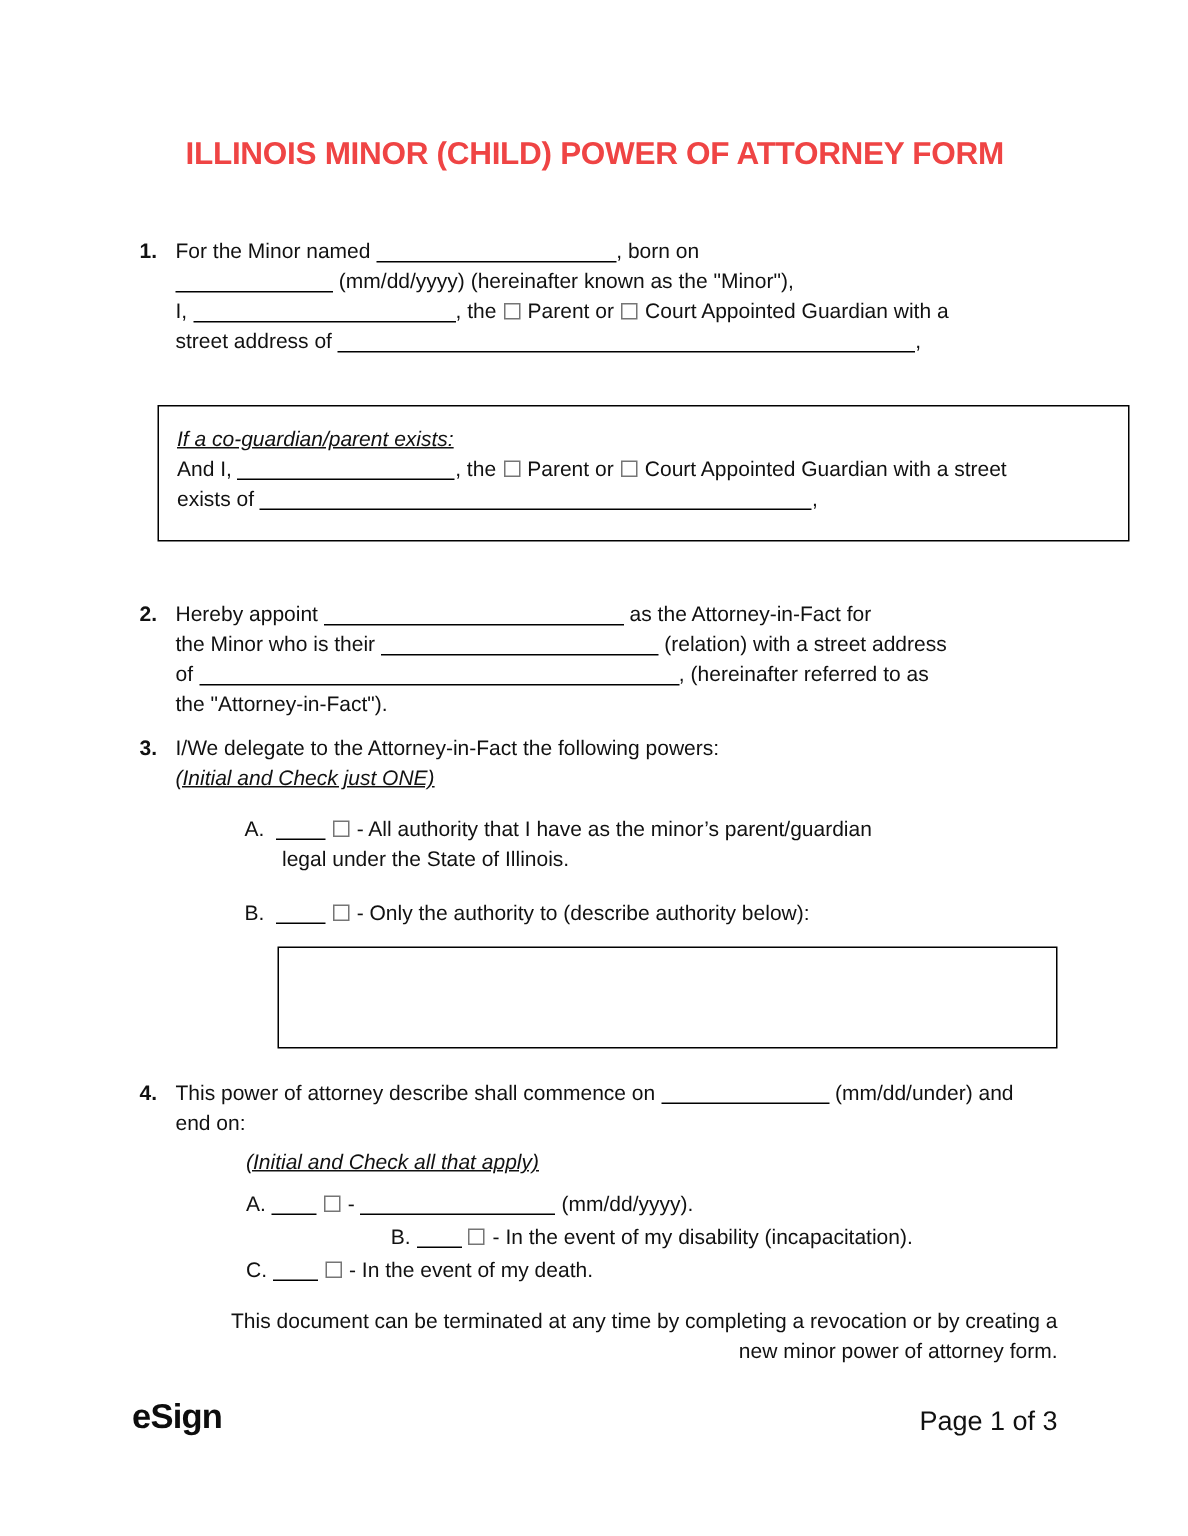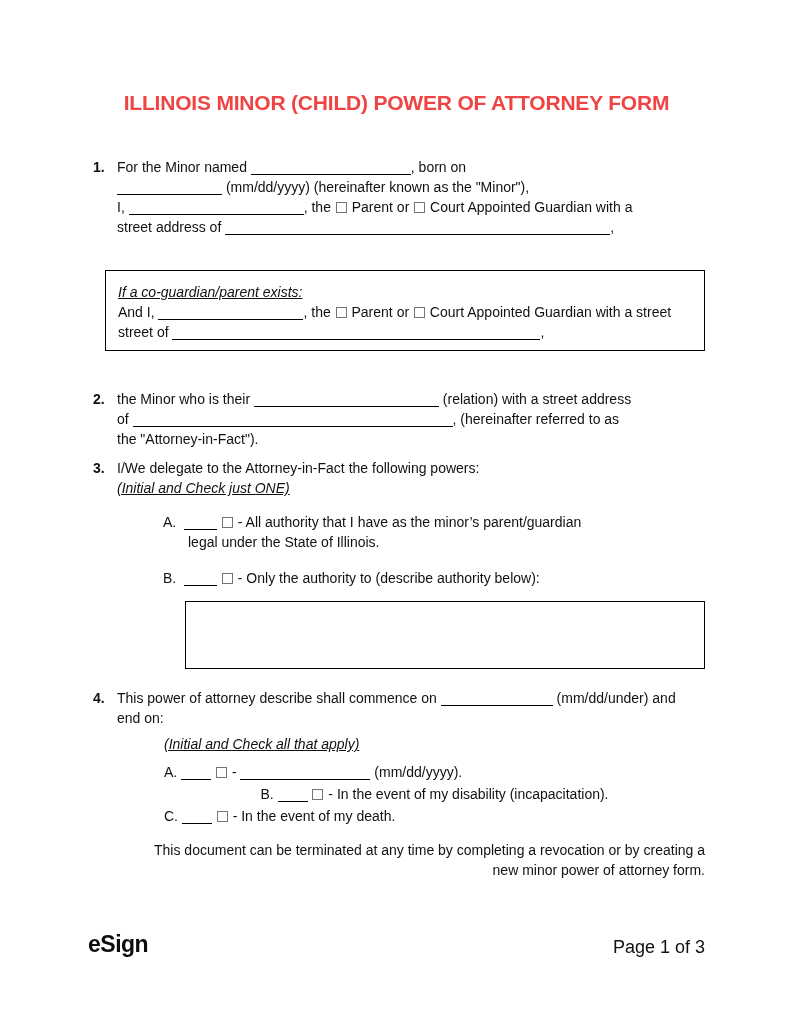--- a/index.html
+++ b/index.html
@@ -22,22 +22,22 @@
          font-weight:bold; line-height:20px; }
   .content { flex:1; min-width:0; }
   .line { line-height:20px; min-height:20px; }
   .line span { white-space:pre; }
   .it { font-style:italic; }
   .ul { text-decoration:underline; }
   .blank { display:inline-block; border-bottom:1.2px solid #000;
            height:14px; vertical-align:-3px; }
   .cb { display:inline-block; width:11px; height:11px; box-sizing:border-box;
         border:1.5px solid #757575; background:#fff; vertical-align:-1px; margin:0 1px; }
-  .gbox { border:1.5px solid #000; box-sizing:border-box; width:600px;
-          margin:33px 0 0 17px; padding:11px 12px 8px; }
+  .gbox { border:1.5px solid #000; box-sizing:border-box; width:648px;
+          margin:33px 0 0 17px; padding:11px 12px 18px; }
   .abox { border:1.5px solid #000; box-sizing:border-box; width:520px; height:68px;
           margin:13px 0 0 97px; background:#fff; }
   .closing { margin:14px 0 0; padding-left:29px;text-align:right; }
   .footer { position:absolute; left:88px; right:87px; bottom:68px;
             display:flex; justify-content:space-between; align-items:flex-end; }
   .brand { font-weight:bold; font-size:23px; line-height:24px; letter-spacing:-0.5px; color:#0d0d0d; }
   .page-label { font-size:18px; line-height:18px; color:#111; }
 </style>
 </head>
 <body>
@@ -54,27 +54,28 @@
           <div class="line"><span class="blank" style="width: 105px;"></span><span class=""> (mm/dd/yyyy) (hereinafter known as the "Minor"),</span></div>
           <div class="line"><span class="">I, </span><span class="blank" style="width: 175px;"></span><span class="">, the </span><span class="cb"></span><span class=""> Parent or </span><span class="cb"></span><span class=""> Court Appointed Guardian with a</span></div>
           <div class="line"><span class="">street address of </span><span class="blank" style="width: 385px;"></span><span class="">,</span></div>
         </div>
     </div>
 
     <div class="gbox">
       <div class="content">
           <div class="line"><span class="it ul">If a co-guardian/parent exists:</span></div>
           <div class="line" style="margin-top: 0;"><span class="">And I, </span><span class="blank" style="width: 145px;"></span><span class="">, the </span><span class="cb"></span><span class=""> Parent or </span><span class="cb"></span><span class=""> Court Appointed Guardian with a street</span></div>
-          <div class="line"><span class="">street of </span><span class="blank" style="width: 368px;"></span><span class="">,</span></div>
+          <div class="line"><span class="">exists of </span><span class="blank" style="width: 368px;"></span><span class="">,</span></div>
         </div>
     </div>
 
     <div class="section sec-2">
       <div class="num">2.</div>
       <div class="content">
+          <div class="line"><span class="">Hereby appoint </span><span class="blank" style="width: 200px;"></span><span class=""> as the Attorney-in-Fact for</span></div>
           <div class="line"><span class="">the Minor who is their </span><span class="blank" style="width: 185px;"></span><span class=""> (relation) with a street address</span></div>
           <div class="line"><span class="">of </span><span class="blank" style="width: 320px;"></span><span class="">, (hereinafter referred to as</span></div>
           <div class="line"><span class="">the "Attorney-in-Fact").</span></div>
         </div>
     </div>
 
     <div class="section sec-3">
       <div class="num">3.</div>
       <div class="content">
           <div class="line"><span class="">I/We delegate to the Attorney-in-Fact the following powers:</span></div>

